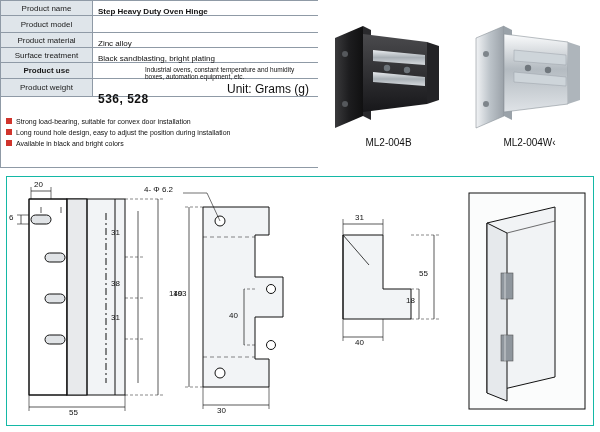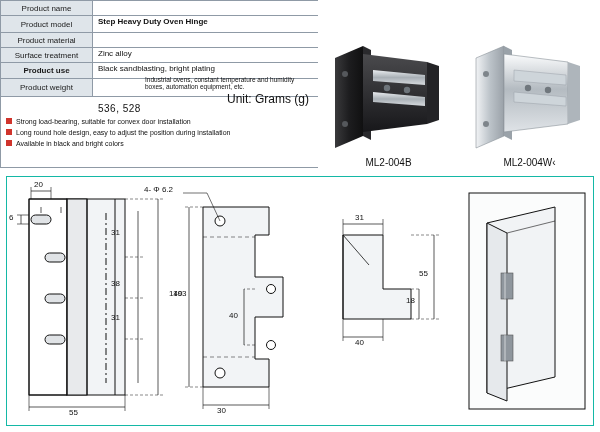--- a/index.html
+++ b/index.html
@@ -47,61 +47,61 @@
     text-align:center;
     font-size:8px;
     color:#1a1a1a;
     padding:2px 1px;
   }
   .val{
     flex:1;
     box-sizing:border-box;
     display:flex;
     align-items:center;
-    padding:20px 5px;
+    padding:10px 5px;
     font-size:8px;
   }
   .r-name{height:15px;}
   .r-model{height:17px;}
   .r-mat{height:15px;}
   .r-surf{height:15px;}
   .r-use{height:16px;gap:47px;}
   .r-weight{height:18px;}
   .r-remarks{flex:1;}
   .bold{font-weight:bold;}
   .tiny{font-size:6.5px;}
   .chk{font-size:9px;margin-left:4px;}
   .weightval{
     display:flex;
     align-items:center;
     width:100%;
     justify-content:space-between;
     padding-right:4px;
   }
-  .w-num{font-size:10px;font-weight:normal;letter-spacing:.5px;margin-top:19px;}
+  .w-num{font-size:12px;font-weight:bold;letter-spacing:.5px;margin-top:19px;}
   .w-unit{font-size:12px;font-weight:normal;}
   .remarks-val{
     flex-direction:column;
     align-items:flex-start;
     justify-content:center;
     padding:3px 5px;
     gap:4px;
   }
   .bullet{
     display:flex;align-items:center;gap:4px;font-size:7px;
   }
   .sq{
     width:6px;height:6px;background:#d0342c;display:inline-block;flex:0 0 6px;
   }
   
   .photos{
     flex:1;
     position:relative;
     display:flex;
-    align-items:flex-end;
+    align-items:center;
     justify-content:space-around;
     box-sizing:border-box;
   }
   .photo-block{
     display:flex;flex-direction:column;align-items:center;
     width:130px;
   }
   .photo-caption{
     margin-top:5px;font-size:10px;color:#111;
   }

